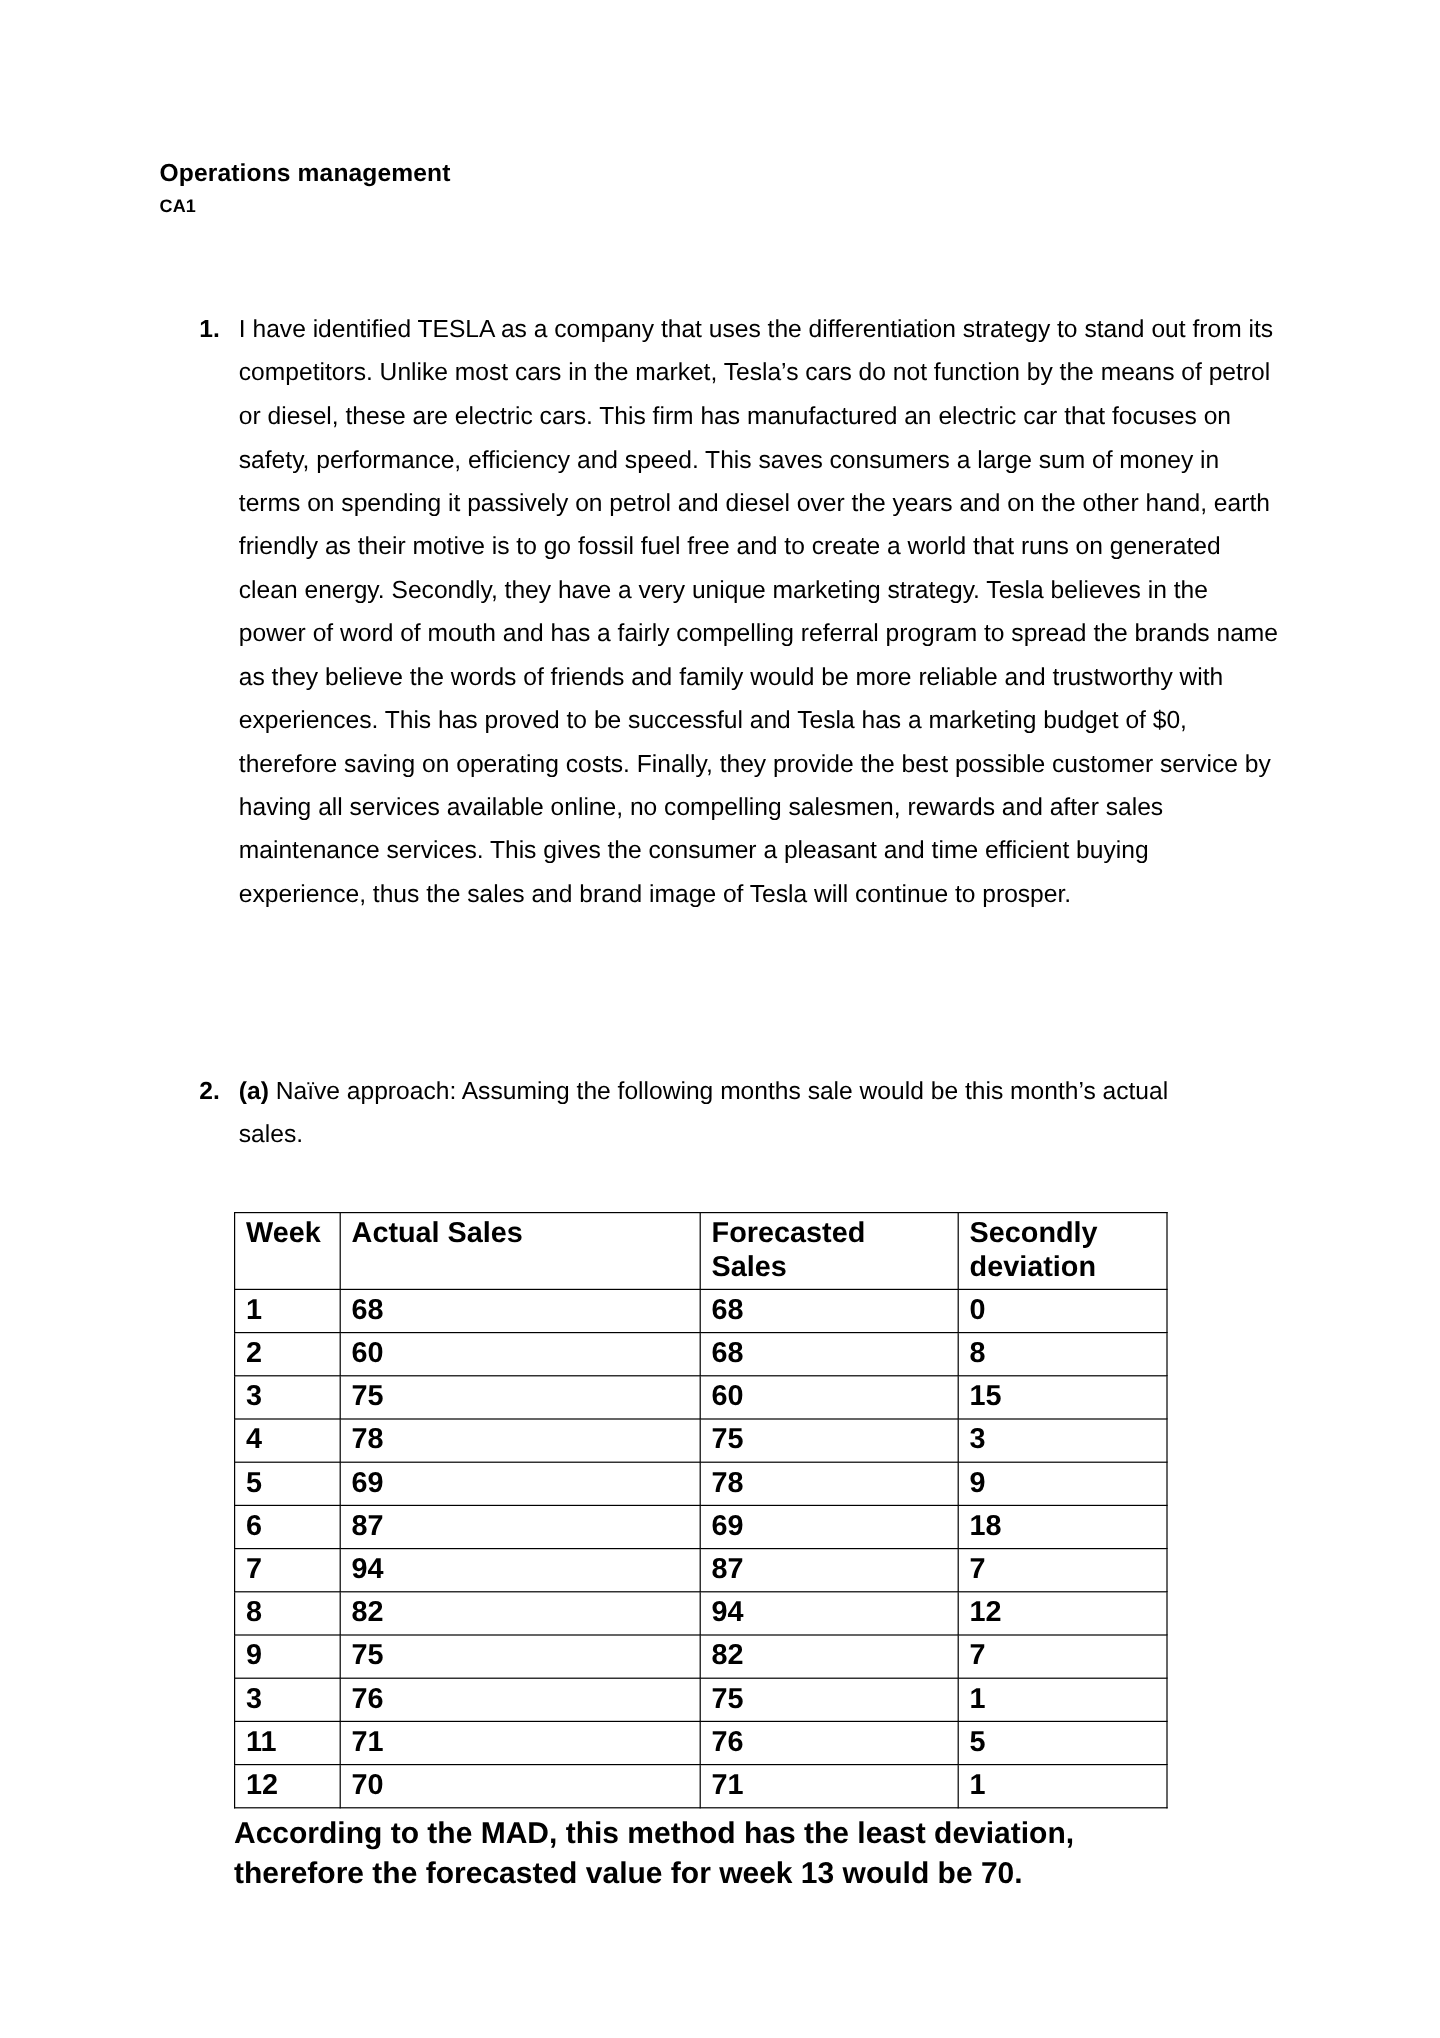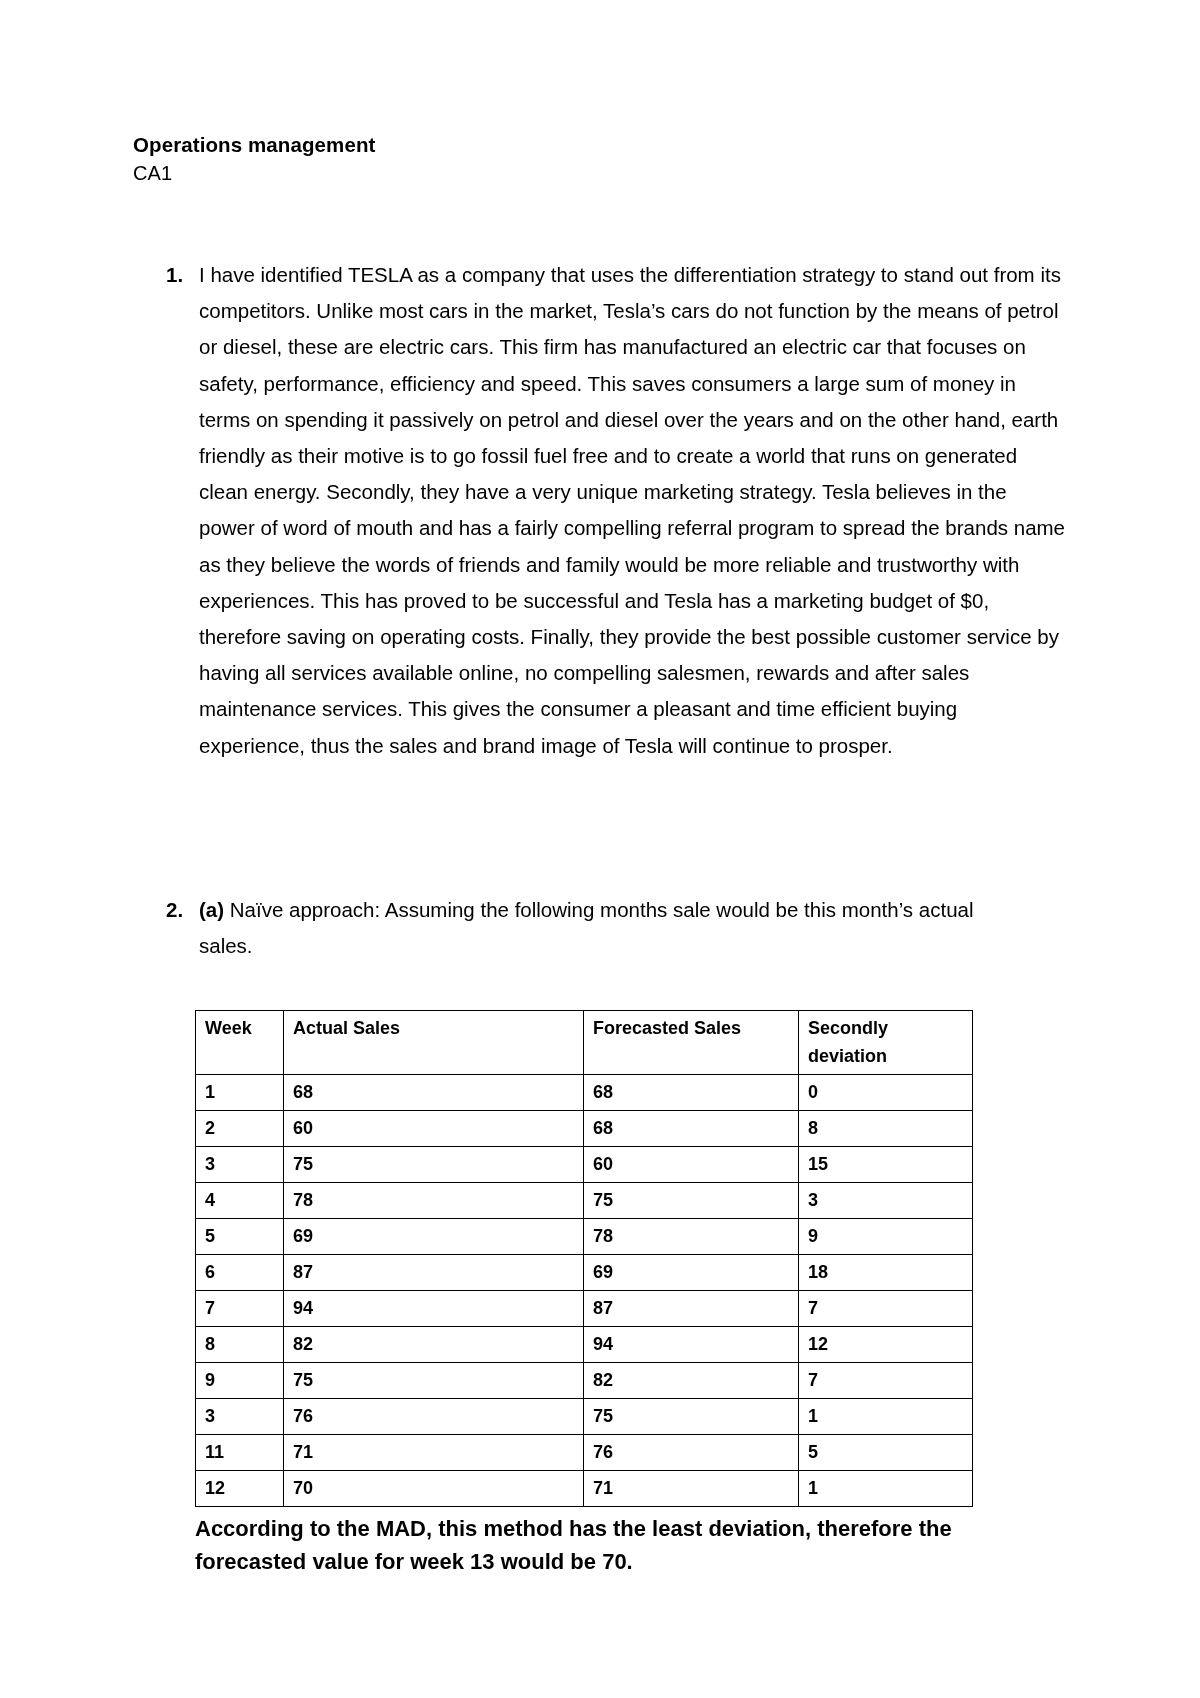--- a/index.html
+++ b/index.html
@@ -30,22 +30,22 @@
   }
 
   
   .doc-title {
     font-size: 20.5px;
     font-weight: bold;
     line-height: 28px;
     letter-spacing: 0.1px;
   }
   .doc-subtitle {
-    font-size: 20px;
-    font-weight: normal;
+    font-size: 15px;
+    font-weight: bold;
     line-height: 28px;
     letter-spacing: 0.1px;
   }
 
   
   .num-item {
     position: relative;
     padding-left: 66px;
     font-size: 20.5px;
     line-height: 36.2px;
@@ -69,21 +69,21 @@
   
   .table-wrap {
     margin-top: 46px;
     margin-left: 62px;
     width: 777px;
   }
   table.salesdata {
     border-collapse: collapse;
     width: 100%;
     table-layout: fixed;
-    font-size: 18px;
+    font-size: 24px;
     line-height: 28px;
     margin-top: 28px;
   }
   table.salesdata th,
   table.salesdata td {
     border: 1.6px solid #000000;
     text-align: left;
     vertical-align: top;
     padding: 3px 8px 4px 9px;
     font-weight: bold;
@@ -98,21 +98,21 @@
   }
   col.c-week  { width: 88px; }
   col.c-act   { width: 300px; }
   col.c-fore  { width: 215px; }
   col.c-dev   { width: 174px; }
 
   .conclusion {
     margin-top: 5px;
     margin-left: 62px;
     width: 760px;
-    font-size: 22px;
+    font-size: 25px;
     line-height: 33px;
     font-weight: bold;
   }
 </style>
 </head>
 <body>
 
 <div class="page">
   <div class="content">
 

